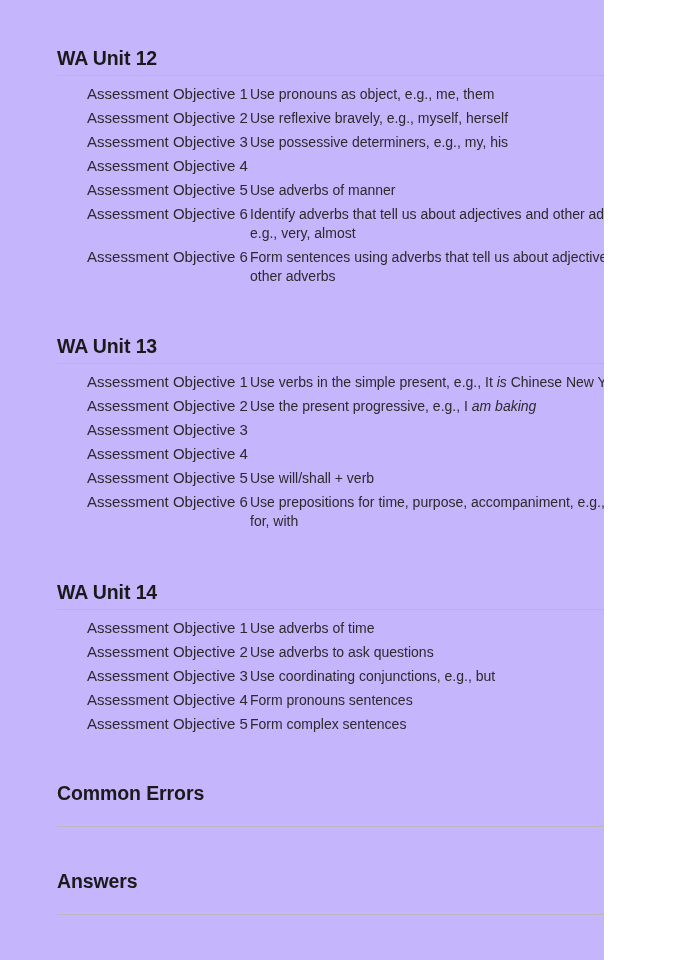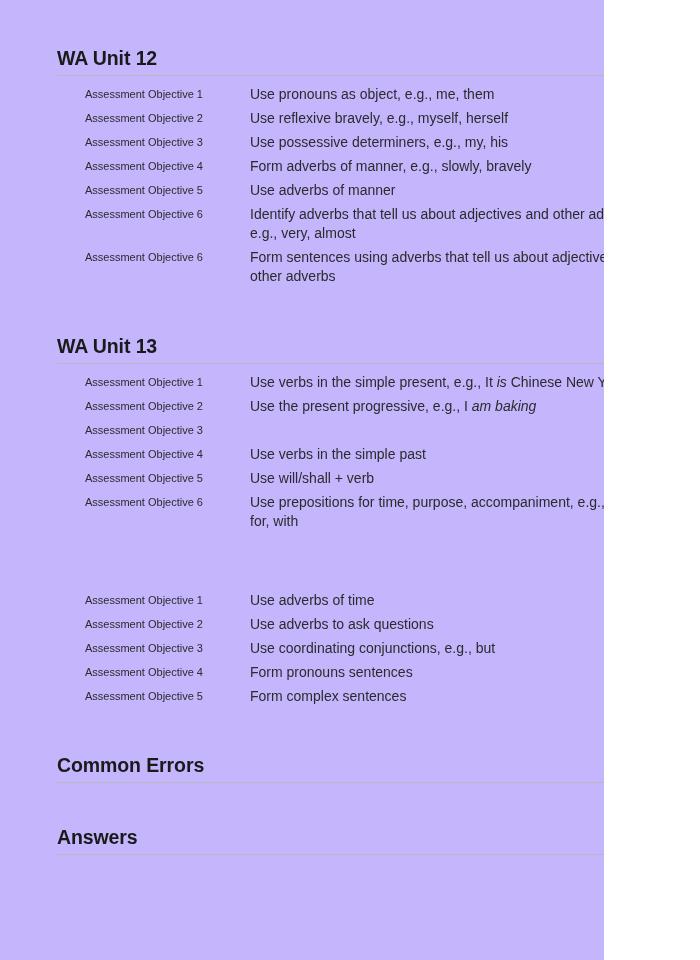--- a/index.html
+++ b/index.html
@@ -64,42 +64,43 @@
   .obj-row {
     display: flex;
     align-items: flex-start;
     margin-bottom: 5.5px;
   }
   .obj-label {
     flex: 0 0 193px;
     width: 193px;
     padding-left: 28px;
     box-sizing: border-box;
-    font-size: 11px;
+    font-size: 15px;
     line-height: 18.6px;
     color: #2b2b2b;
+    text-align: center;
   }
   .obj-desc {
     flex: 1 1 auto;
     font-size: 14px;
     line-height: 18.6px;
     color: #2b2b2b;
   }
   .obj-desc em {
     font-style: italic;
   }
 
   .gap-after-unit12 { height: 45px; }
   .gap-after-unit13 { height: 46px; }
   .gap-after-unit14 { height: 44px; }
   .gap-between-plain { height: 44px; }
 
   
   .plain-section .section-head {
-    padding-bottom: 5px;
+    padding-bottom: 21px;
   }
 </style>
 </head>
 <body>
 
 <div class="page">
   <div class="content">
 
     <div class="section">
       <div class="section-head">
@@ -114,21 +115,20 @@
         <div class="obj-row">
           <div class="obj-label">Assessment Objective 2</div>
           <div class="obj-desc"><span>Use reflexive bravely, e.g., myself, herself</span><em></em><span></span></div>
         </div>
         <div class="obj-row">
           <div class="obj-label">Assessment Objective 3</div>
           <div class="obj-desc"><span>Use possessive determiners, e.g., my, his</span><em></em><span></span></div>
         </div>
         <div class="obj-row">
           <div class="obj-label">Assessment Objective 4</div>
-          <div class="obj-desc"><span>Form adverbs of manner, e.g., slowly, bravely</span><em></em><span></span></div>
         </div>
         <div class="obj-row">
           <div class="obj-label">Assessment Objective 5</div>
           <div class="obj-desc"><span>Use adverbs of manner</span><em></em><span></span></div>
         </div>
         <div class="obj-row">
           <div class="obj-label">Assessment Objective 6</div>
           <div class="obj-desc"><span>Identify adverbs that tell us about adjectives and other adverbs, e.g., very, almost</span><em></em><span></span></div>
         </div>
         <div class="obj-row">
@@ -152,36 +152,39 @@
         </div>
         <div class="obj-row">
           <div class="obj-label">Assessment Objective 2</div>
           <div class="obj-desc"><span>Use the present progressive, e.g., I </span><em>am baking</em><span></span></div>
         </div>
         <div class="obj-row">
           <div class="obj-label">Assessment Objective 3</div>
         </div>
         <div class="obj-row">
           <div class="obj-label">Assessment Objective 4</div>
-          <div class="obj-desc"><span>Use verbs in the simple past</span><em></em><span></span></div>
         </div>
         <div class="obj-row">
           <div class="obj-label">Assessment Objective 5</div>
           <div class="obj-desc"><span>Use will/shall + verb</span><em></em><span></span></div>
         </div>
         <div class="obj-row">
           <div class="obj-label">Assessment Objective 6</div>
           <div class="obj-desc"><span>Use prepositions for time, purpose, accompaniment, e.g., on, for, with</span><em></em><span></span></div>
         </div>
       </div>
     </div>
 
     <div class="gap-after-unit13"></div>
 
     <div class="section">
+      <div class="section-head">
+        <div class="section-title">WA Unit 14</div>
+        <div class="section-page">92</div>
+      </div>
       <div class="objectives">
         <div class="obj-row">
           <div class="obj-label">Assessment Objective 1</div>
           <div class="obj-desc"><span>Use adverbs of time</span><em></em><span></span></div>
         </div>
         <div class="obj-row">
           <div class="obj-label">Assessment Objective 2</div>
           <div class="obj-desc"><span>Use adverbs to ask questions</span><em></em><span></span></div>
         </div>
         <div class="obj-row">

